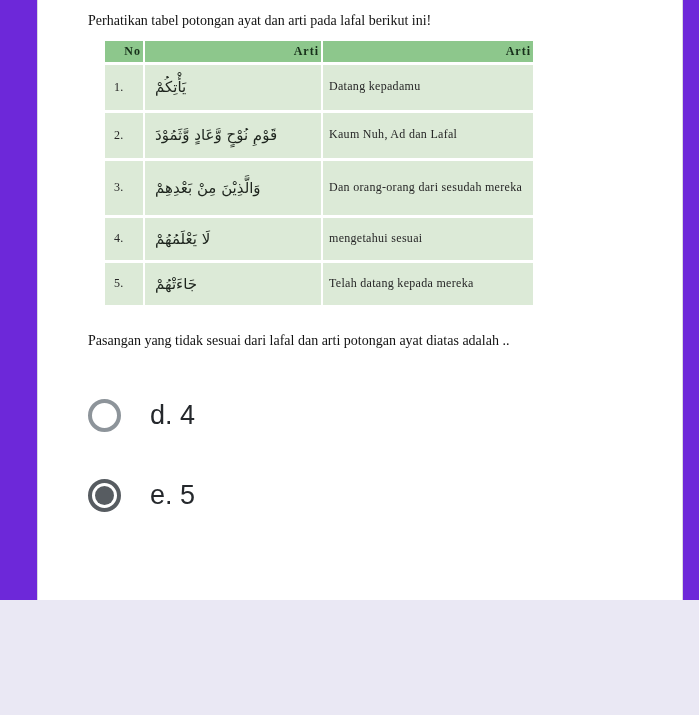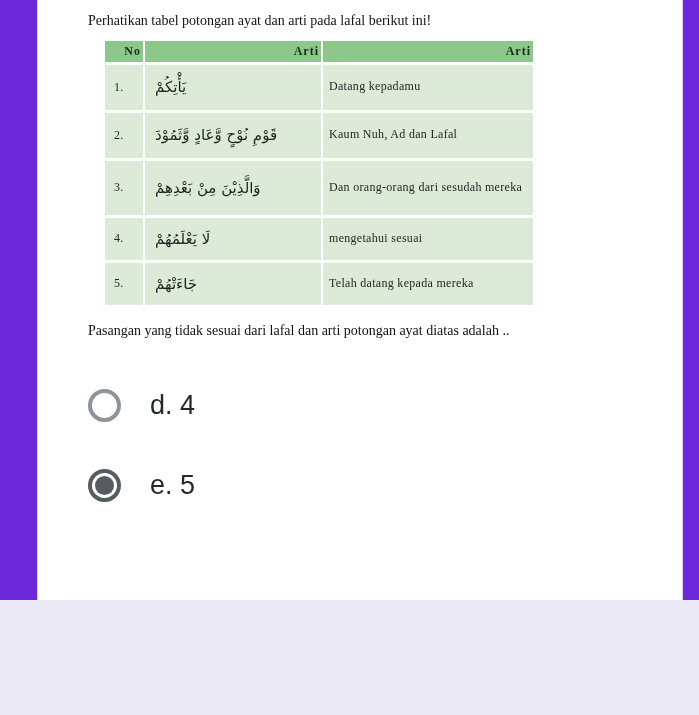--- a/index.html
+++ b/index.html
@@ -85,21 +85,21 @@
     text-align: justify;
     padding: 6px 6px;
     line-height: 1.3;
   }
   tr.r1 td { height: 33px; }
   tr.r2 td { height: 33px; }
   tr.r3 td { height: 42px; }
   tr.r4 td { height: 30px; }
   tr.r5 td { height: 30px; }
   
-  .prompt-text { margin-top: 14px; }
+  .prompt-text { margin-top: 24px; }
   
   .options {
     margin-top: 26px;
   }
   .option {
     display: flex;
     align-items: center;
     height: 80px;
     cursor: pointer;
   }

